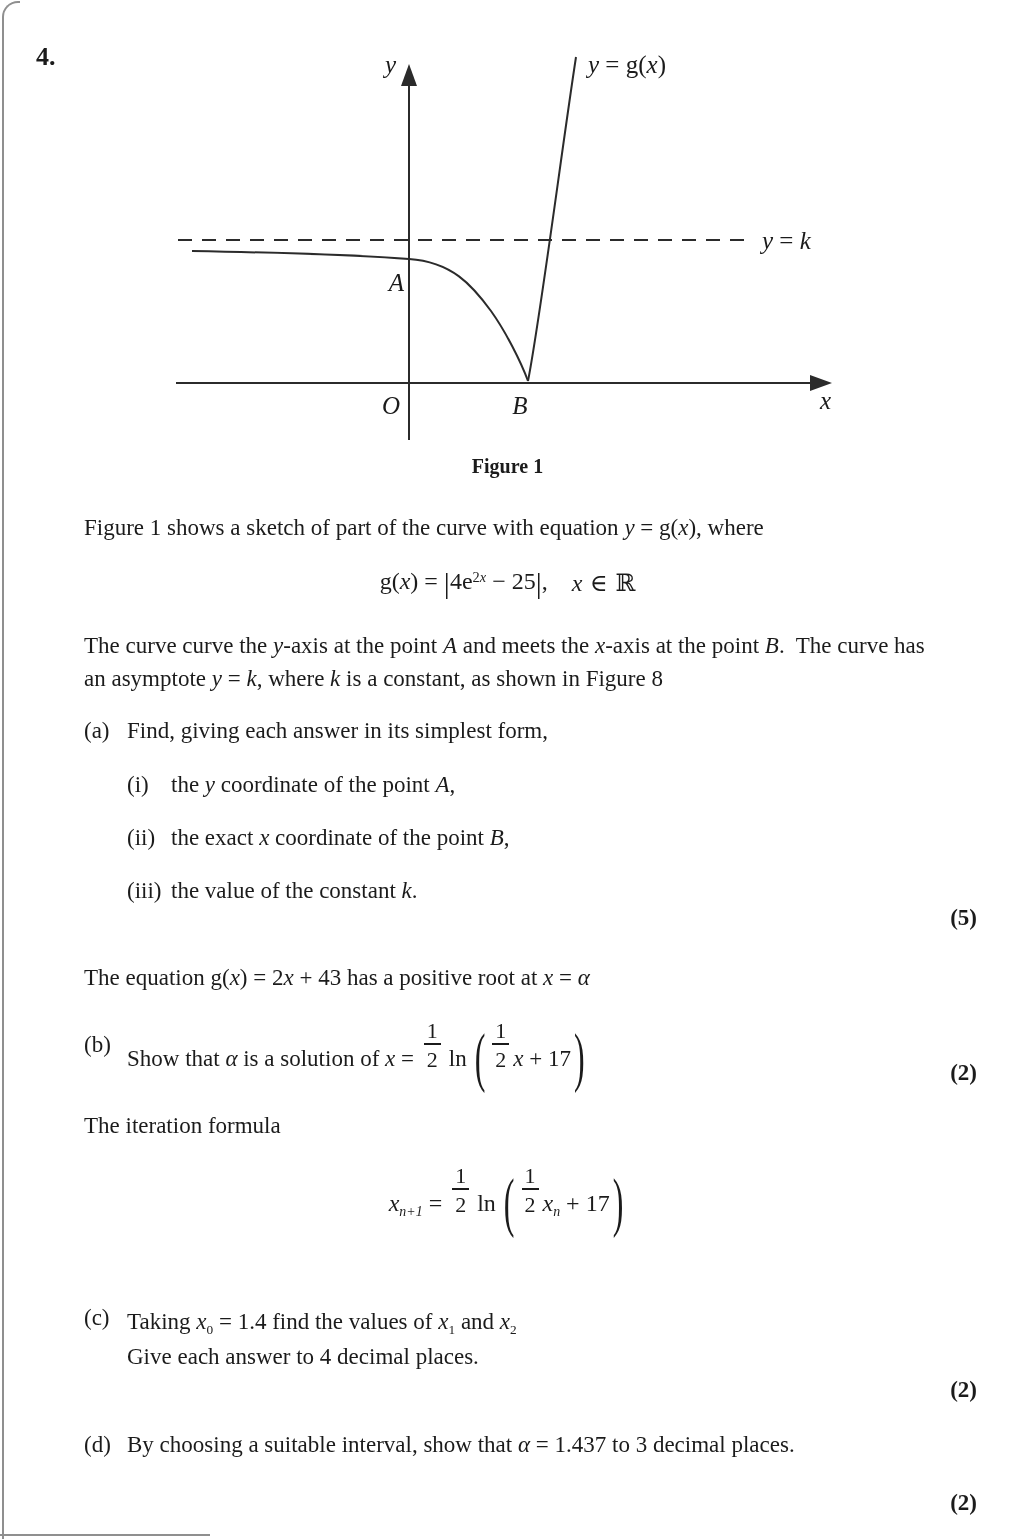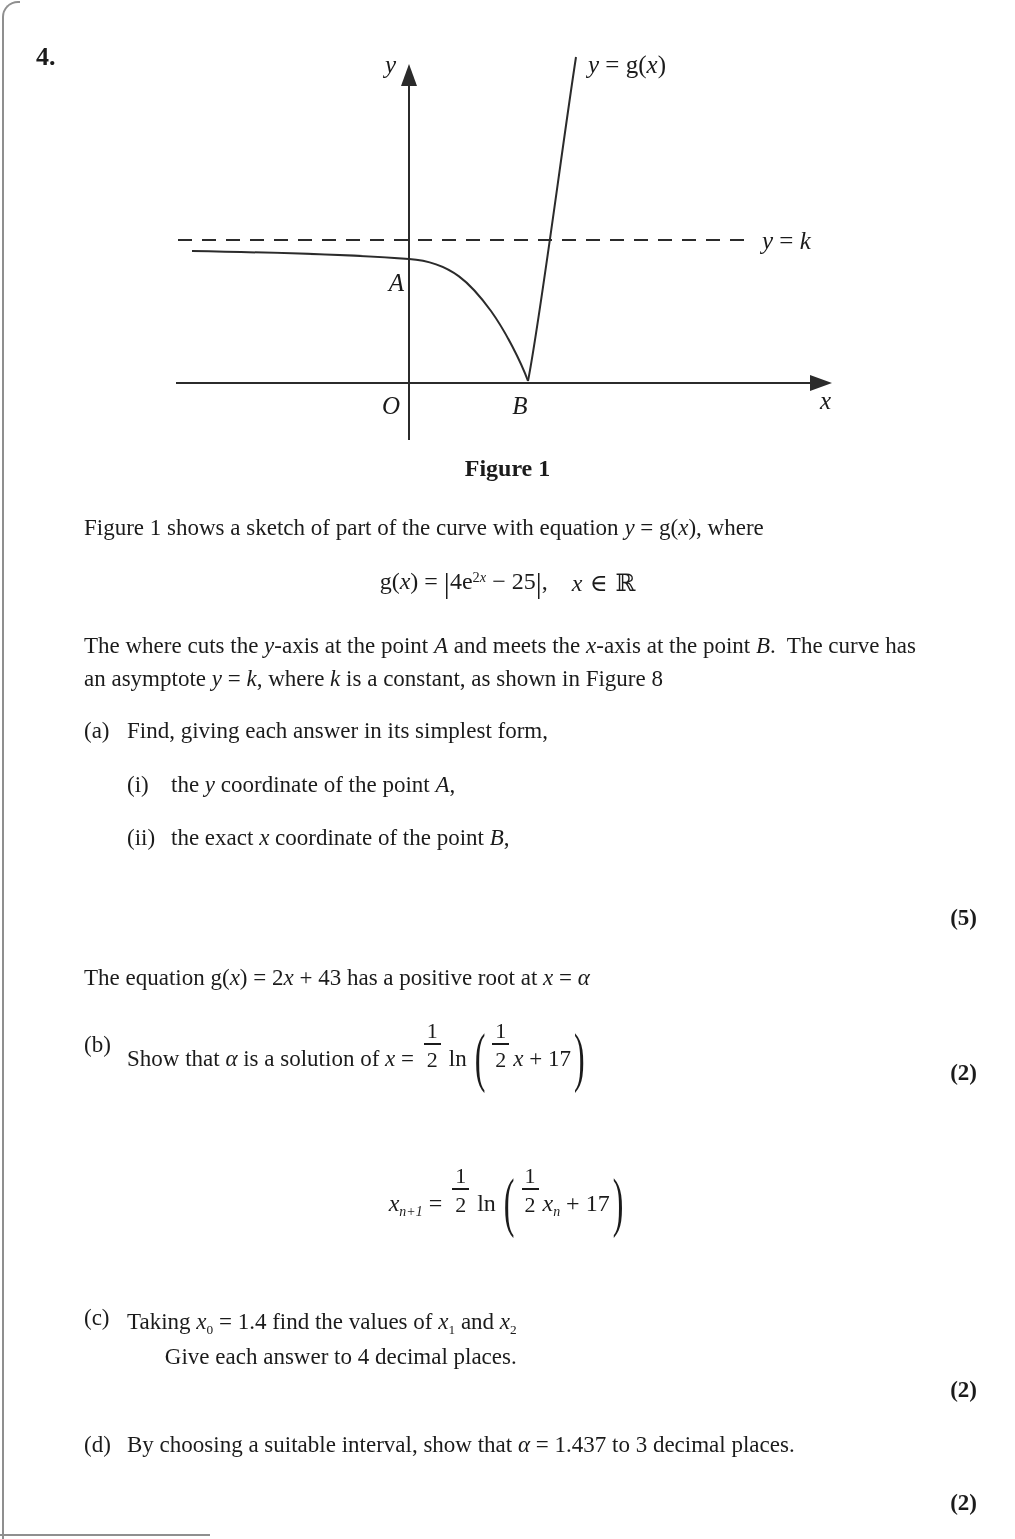--- a/index.html
+++ b/index.html
@@ -16,21 +16,21 @@
     position:absolute; left:0; top:1534px; width:210px; height:2px; background:#8f8f8f;
   }
   .qnum { position:absolute; left:36px; top:42px; font-size:26px; font-weight:bold; }
   .fig-svg { position:absolute; left:160px; top:38px; }
   .fig-svg line, .fig-svg path { stroke:#2b2b2b; stroke-width:2; fill:none; }
   .fig-svg polygon { fill:#2b2b2b; stroke:none; }
   .fig-svg .dash { stroke-dasharray:14 10; }
   .fig-svg text { font-family:"Liberation Serif", serif; font-size:25px; fill:#1b1b1b; }
   .fig-svg .it  { font-style:italic; }
   .caption { position:absolute; left:0; top:455px; width:100%; text-align:center;
-             font-size:24px; font-weight:bold; }
+             font-size:20px; font-weight:bold; }
   .para { position:absolute; left:84px; font-size:23px; line-height:1.42;font-family:Liberation Serif, serif; }
   .it { font-style:italic; }
   sub { font-size:0.58em; line-height:0; vertical-align:-0.35em; }
   sup { font-size:0.60em; line-height:0; vertical-align:0.50em; }
   .eqcenter { position:absolute; left:0; width:100%; display:flex;
               justify-content:center; align-items:center; font-size:24px; }
   .domain-gap { margin-left:24px; }
   .abar { font-size:30px; vertical-align:-4px; }
   .bb { font-family:"DejaVu Serif","DejaVu Sans",serif; }
   .qpart { position:absolute; left:84px; font-size:23px; display:flex; align-items:flex-start; }
@@ -41,21 +41,21 @@
   .mark { position:absolute; right:38px; font-size:23px; font-weight:bold; }
   .mathrow { display:inline-flex; align-items:flex-end; }
   .frac { display:inline-flex; flex-direction:column; align-items:center;
           margin:0 4px; line-height:1; }
   .frac .num { display:block; font-size:22px; line-height:1.15; padding:0 3px;
                border-bottom:2px solid #1b1b1b; text-align:center; }
   .frac .den { display:block; font-size:22px; line-height:1.15; padding:2px 3px 0; text-align:center; }
   .fn { margin:0 5px 0 4px; }
   .bp { display:inline-block; font-size:32px; line-height:1;
         transform:scaleY(2.05); transform-origin:center; margin:0 3px; font-weight:400; }
-  .mline { line-height:1.5;text-align:right; }
+  .mline { line-height:1.5; }
 </style>
 </head>
 <body>
 
 <div class="page">
 
   <div class="page-border-left"></div>
   <div class="page-border-bottom"></div>
 
   <div class="qnum">4.</div>
@@ -80,36 +80,40 @@
   <div class="caption">Figure 1</div>
 
   <div class="para" style="top:512px; width:920px;"><span>Figure 1 shows a sketch of part of the curve with equation </span><span class="it">y</span><span> = g(</span><span class="it">x</span><span>), where</span></div>
 
   <div class="eqcenter" style="top:566px;">
     <span><span>g(</span><span class="it">x</span><span>) = </span><span class="abar">|</span><span>4e</span><sup>2</sup><sup class="it">x</sup><span> − 25</span><span class="abar">|</span><span>,</span></span>
     <span class="domain-gap"><span class="it">x</span><span class="bb"> ∈ </span><span class="bb">ℝ</span></span>
   </div>
 
   <div class="para" style="top:630px; width:925px;">
-    <div><span>The where cuts the </span><span class="it">y</span><span>-axis at the point </span><span class="it">A</span><span> and meets the </span><span class="it">x</span><span>-axis at the point </span><span class="it">B</span><span>.&nbsp; The curve has</span></div>
+    <div><span>The curve curve the </span><span class="it">y</span><span>-axis at the point </span><span class="it">A</span><span> and meets the </span><span class="it">x</span><span>-axis at the point </span><span class="it">B</span><span>.&nbsp; The curve has</span></div>
     <div><span>an asymptote </span><span class="it">y</span><span> = </span><span class="it">k</span><span>, where </span><span class="it">k</span><span> is a constant, as shown in Figure 8</span></div>
   </div>
 
   <div class="qpart" style="top:718px;">
     <span class="plabel">(a)</span>
     <span><span>Find, giving each answer in its simplest form,</span></span>
   </div>
 
   <div class="subitem" style="top:772px;">
     <span class="slabel">(i)</span>
     <span><span>the </span><span class="it">y</span><span> coordinate of the point </span><span class="it">A</span><span>,</span></span>
   </div>
   <div class="subitem" style="top:825px;">
     <span class="slabel">(ii)</span>
     <span><span>the exact </span><span class="it">x</span><span> coordinate of the point </span><span class="it">B</span><span>,</span></span>
+  </div>
+  <div class="subitem" style="top:878px;">
+    <span class="slabel">(iii)</span>
+    <span><span>the value of the constant </span><span class="it">k</span><span>.</span></span>
   </div>
 
   <div class="mark" style="top:905px;">(5)</div>
 
   <div class="para" style="top:962px; width:920px;"><span>The equation g(</span><span class="it">x</span><span>) = 2</span><span class="it">x</span><span> + 43 has a positive root at </span><span class="it">x</span><span> = </span><span class="it">α</span></div>
 
   <div class="qpart vcenter" style="top:1008px; height:74px;">
     <span class="plabel">(b)</span>
     <span class="mathrow">
       <span><span>Show that </span><span class="it">α</span><span> is a solution of&nbsp; </span></span>
@@ -126,20 +130,21 @@
           <span class="den">2</span>
         </span>
         <span><span class="it">x</span><span> + 17</span></span>
         <span class="bp">)</span>
       </span>
     </span>
   </div>
 
   <div class="mark" style="top:1060px;">(2)</div>
 
+  <div class="para" style="top:1110px; width:920px;"><span>The iteration formula</span></div>
 
   <div class="eqcenter" style="top:1148px; height:84px;">
     <span class="mathrow">
       <span><span class="it">x</span><sub class="it">n+1</sub><span> =&nbsp;</span></span>
       <span class="frac">
         <span class="num">1</span>
         <span class="den">2</span>
       </span>
       <span class="fn">ln</span>
       <span class="bp">(</span>

